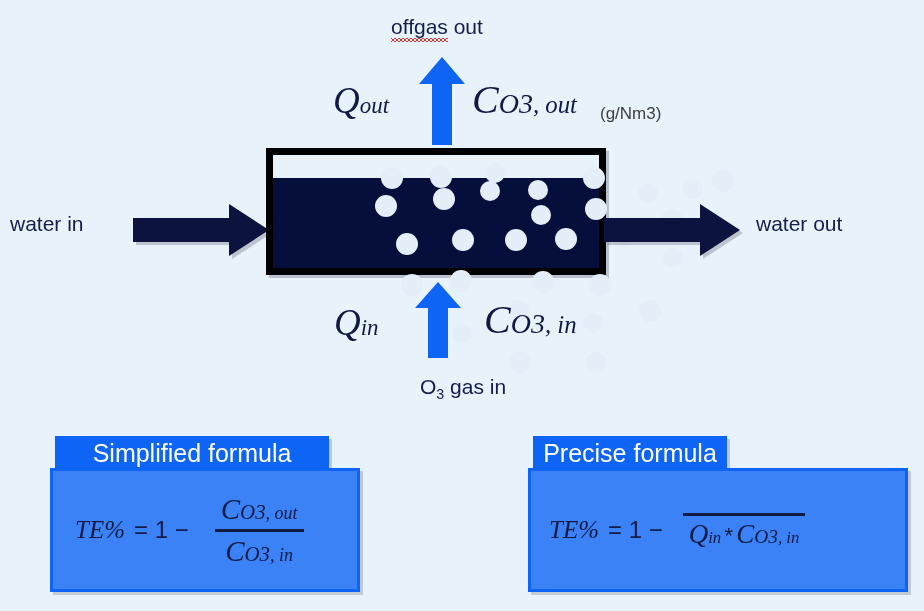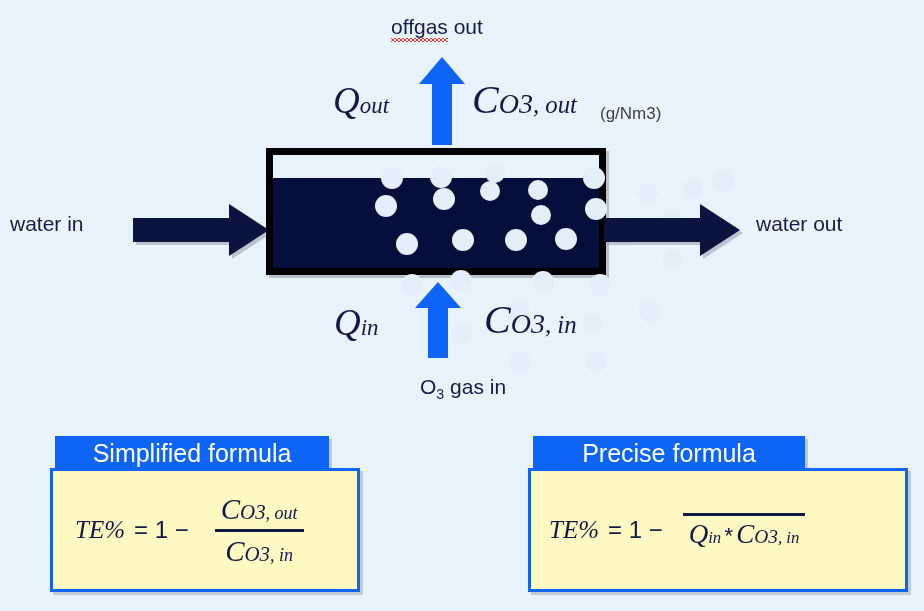--- a/index.html
+++ b/index.html
@@ -113,21 +113,21 @@
     font-size: 25px;
     line-height: 1;
     display: flex;
     align-items: center;
     justify-content: center;
     white-space: nowrap;
     box-shadow: 3px 3px 0 rgba(120,125,140,0.35);
   }
   .formula-box {
     border: 3px solid #0d64f5;
-    background: #fef9c3;
+    background: #3b82f6;
     box-sizing: border-box;
     box-shadow: 3px 3px 0 rgba(120,125,140,0.35);
     text-align: center;
   }
   .formula-inner {
     position: absolute;
     left: 0; top: 0;
     width: 100%; height: 100%;
     display: flex;
     align-items: center;
@@ -285,21 +285,21 @@
           <span>C</span><span class="capsub">O3</span><span class="sub">, out</span>
         </div>
         <div class="frac-bar"></div>
         <div class="frac-den" style="font-size:29px;">
           <span>C</span><span class="capsub">O3</span><span class="sub">, in</span>
         </div>
       </div>
     </div>
   </div>
 
-  <div class="abs tab-header" style="left:533px; top:436px; width:272px; height:34px;">
+  <div class="abs tab-header" style="left:533px; top:436px; width:194px; height:34px;">
     <span>Precise formula</span>
   </div>
   <div class="abs formula-box" style="left:528px; top:468px; width:380px; height:124px;">
     <div class="formula-inner">
       <div class="te-lhs" style="margin-left:18px;">
         <span class="te-sym">TE%</span>
         <span class="te-eq">= 1 −</span>
       </div>
       <div class="fraction" style="margin-left:20px;">
         <div class="frac-bar"></div>

